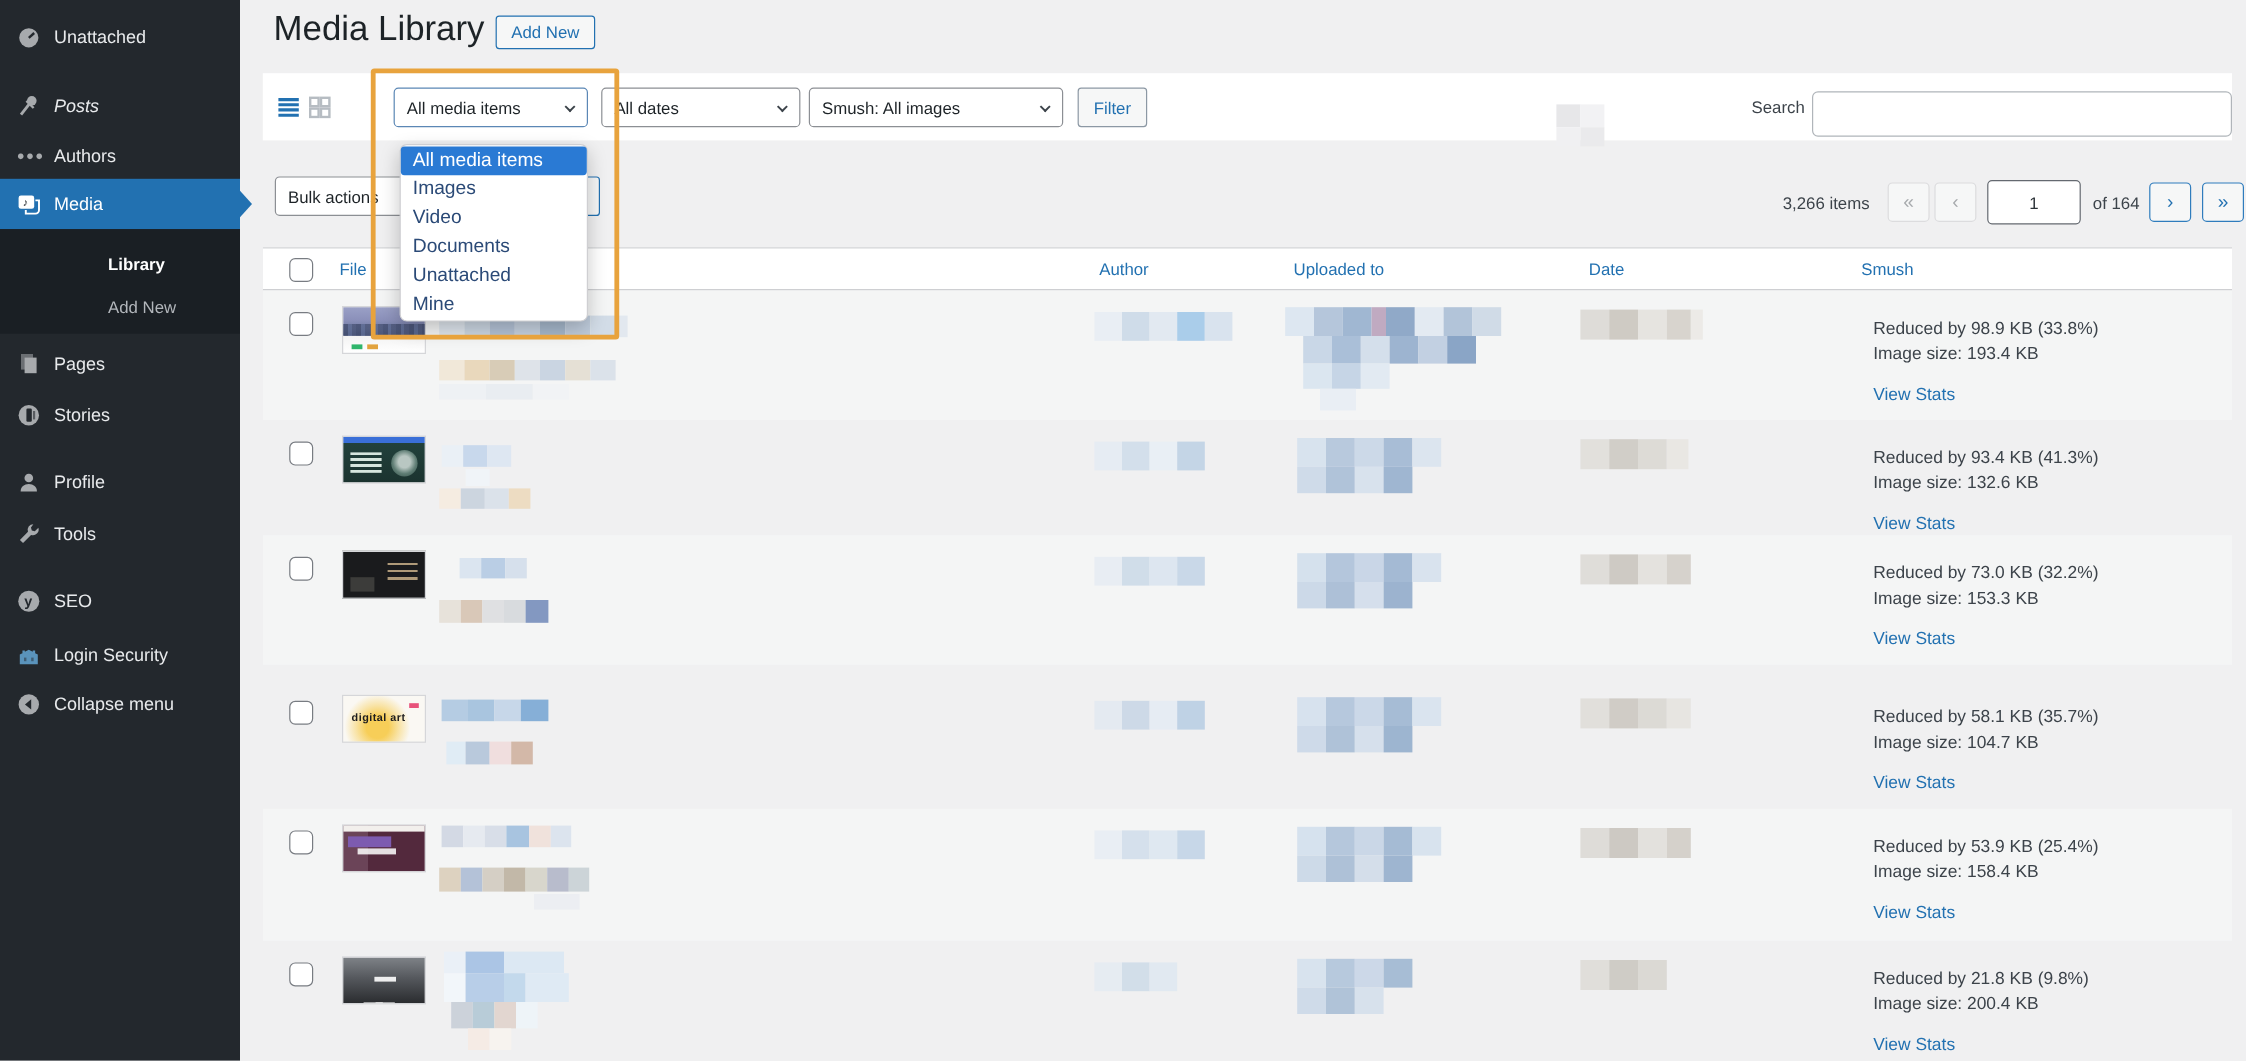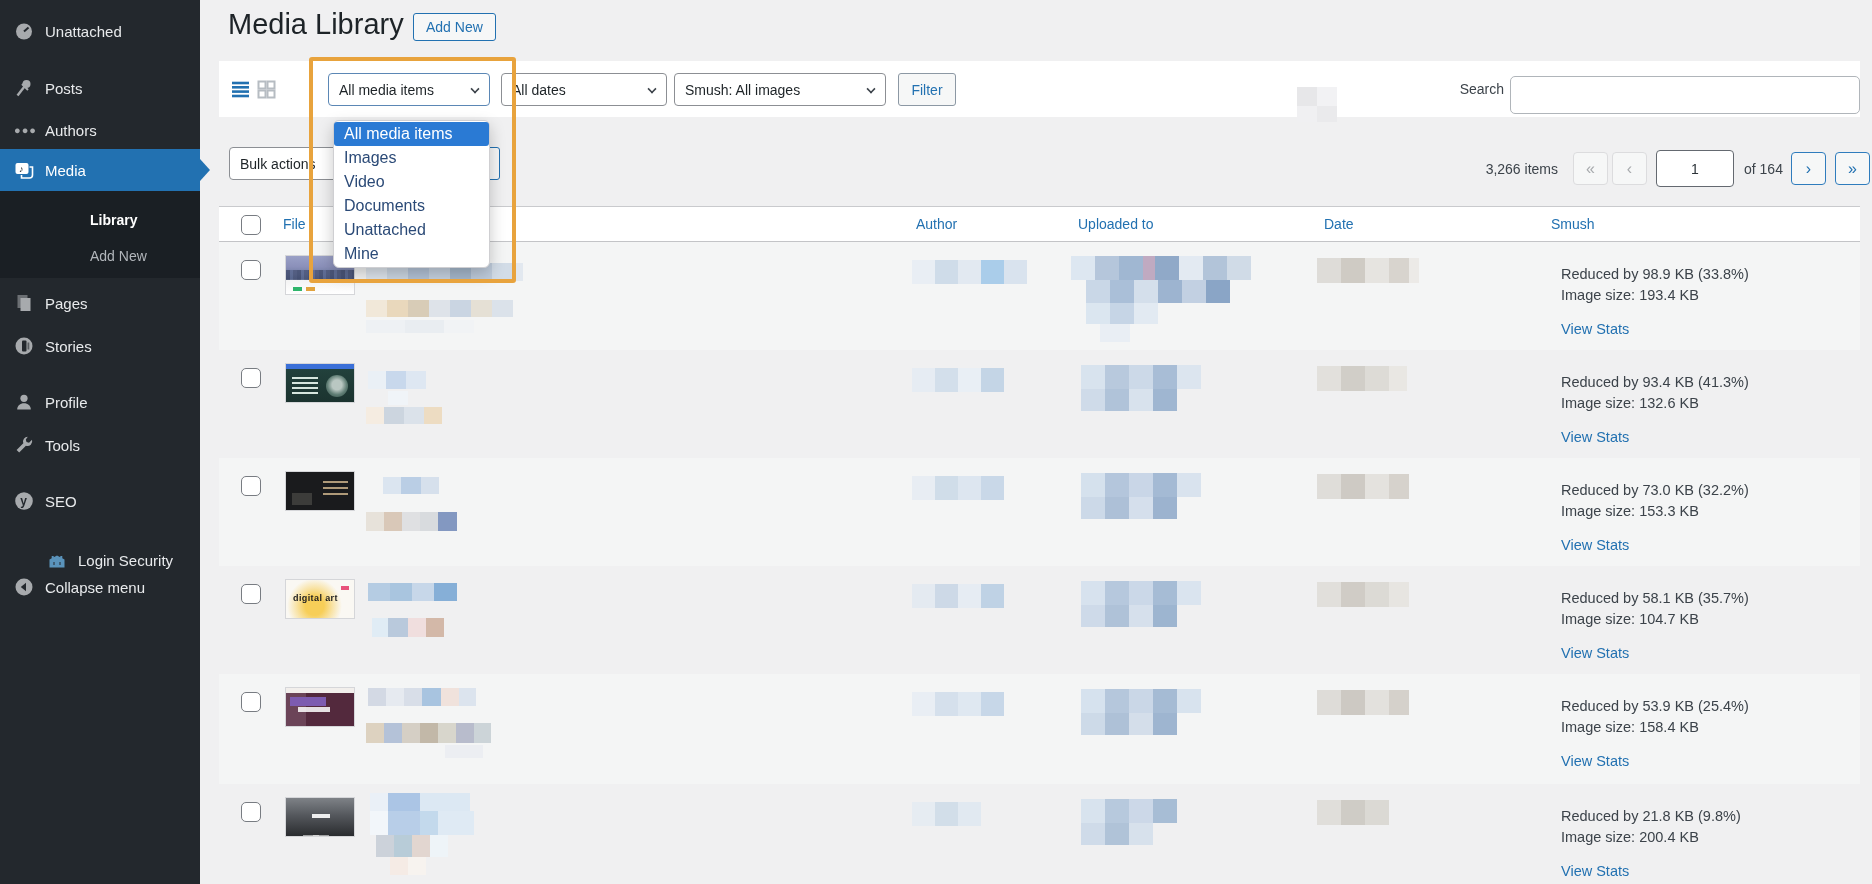--- a/index.html
+++ b/index.html
@@ -123,21 +123,21 @@
 <body>
 
 <div id="sidebar">
     <div class="menu-item" style="top: 13px;">
       <span class="mi-icon"><svg viewBox="0 0 20 20" width="20" height="20">
           <circle cx="10" cy="10.5" r="8" fill="currentColor"></circle>
           <line x1="10" y1="10.5" x2="14.5" y2="6.5" stroke="#23282d" stroke-width="2"></line>
         </svg></span>
       <span class="mi-label">Unattached</span>
     </div>
-    <div class="menu-item" style="top: 70px;">
+    <div class="menu-item" style="top: 70px; font-style: italic;">
       <span class="mi-icon"><svg viewBox="0 0 20 20" width="20" height="20">
           <circle cx="12.5" cy="6" r="4" fill="currentColor"></circle>
           <path d="M10.5 8.5L3.5 17.5" stroke="currentColor" stroke-width="2.4"></path>
           <path d="M8 6l6 6" stroke="currentColor" stroke-width="2"></path>
         </svg></span>
       <span class="mi-label">Posts</span>
     </div>
     <div class="menu-item" style="top: 112px;">
       <span class="mi-icon"><span class="dots-icon" style="margin-left:0">●●●</span></span>
       <span class="mi-label">Authors</span>
@@ -178,21 +178,21 @@
         </svg></span>
       <span class="mi-label">Tools</span>
     </div>
     <div class="menu-item" style="top: 483px;">
       <span class="mi-icon"><svg viewBox="0 0 20 20" width="20" height="20">
           <circle cx="10" cy="10" r="8.8" fill="currentColor"></circle>
           <text x="6.2" y="14.3" font-size="12" font-weight="bold" fill="#23282d">y</text>
         </svg></span>
       <span class="mi-label">SEO</span>
     </div>
-    <div class="menu-item" style="top: 542px; margin-left: 33px;">
+    <div class="menu-item" style="top: 528px;">
       <span class="mi-icon"><svg viewBox="0 0 20 20" width="20" height="20">
           <path d="M2.5 17.5v-8l2.2-1.2V6h2v1.2L10 5.5l3.3 1.7V6h2v2.3l2.2 1.2v8z" fill="#5a93bb"></path>
           <rect x="6" y="12" width="2" height="3" fill="#23282d" opacity=".5"></rect>
           <rect x="12" y="12" width="2" height="3" fill="#23282d" opacity=".5"></rect>
         </svg></span>
       <span class="mi-label">Login Security</span>
     </div>
     <div class="menu-item" style="top: 569px;">
       <span class="mi-icon"><svg viewBox="0 0 20 20" width="20" height="20">
           <circle cx="10" cy="10" r="8.5" fill="currentColor"></circle>
@@ -296,21 +296,21 @@
         <div class="mosaic" style="left: 693px; top: 18px; height: 24px;"><i style="width: 23px; background: rgb(230, 236, 243);"></i><i style="width: 23px; background: rgb(211, 223, 235);"></i><i style="width: 23px; background: rgb(233, 239, 245);"></i><i style="width: 23px; background: rgb(196, 213, 230);"></i></div>
         <div class="mosaic" style="left: 862px; top: 15px; height: 24px;"><i style="width: 24px; background: rgb(216, 227, 238);"></i><i style="width: 24px; background: rgb(184, 201, 221);"></i><i style="width: 24px; background: rgb(204, 217, 232);"></i><i style="width: 24px; background: rgb(168, 189, 214);"></i><i style="width: 24px; background: rgb(220, 229, 239);"></i></div>
         <div class="mosaic" style="left: 862px; top: 39px; height: 22px;"><i style="width: 24px; background: rgb(207, 219, 233);"></i><i style="width: 24px; background: rgb(176, 195, 217);"></i><i style="width: 24px; background: rgb(216, 226, 237);"></i><i style="width: 24px; background: rgb(159, 182, 209);"></i></div>
         <div class="mosaic" style="left: 1098px; top: 16px; height: 25px;"><i style="width: 24px; background: rgb(226, 224, 220);"></i><i style="width: 24px; background: rgb(209, 206, 200);"></i><i style="width: 24px; background: rgb(221, 219, 214);"></i><i style="width: 18px; background: rgb(233, 231, 227);"></i></div>
         <div class="smush-cell">
           <div class="smush-l1">Reduced by 93.4 KB (41.3%)</div>
           <div class="smush-l2">Image size: 132.6 KB</div>
           <div class="view-stats">View Stats</div>
         </div>
       </div>
-      <div class="trow striped" style="top: 252px; height: 108px; text-decoration: underline;">
+      <div class="trow striped" style="top: 240px; height: 108px; text-decoration: underline;">
         <div class="checkbox"></div>
         <div class="thumb th-site-dark"></div>
         <div class="mosaic" style="left: 164px; top: 19px; height: 17px;"><i style="width: 18px; background: rgb(219, 229, 240);"></i><i style="width: 20px; background: rgb(186, 206, 229);"></i><i style="width: 18px; background: rgb(214, 224, 236);"></i></div>
         <div class="mosaic" style="left: 147px; top: 54px; height: 19px;"><i style="width: 18px; background: rgb(231, 226, 218);"></i><i style="width: 18px; background: rgb(217, 200, 184);"></i><i style="width: 18px; background: rgb(223, 224, 226);"></i><i style="width: 18px; background: rgb(216, 219, 222);"></i><i style="width: 19px; background: rgb(131, 152, 193);"></i></div>
         <div class="mosaic" style="left: 693px; top: 18px; height: 24px;"><i style="width: 23px; background: rgb(232, 237, 243);"></i><i style="width: 23px; background: rgb(208, 221, 233);"></i><i style="width: 23px; background: rgb(221, 230, 240);"></i><i style="width: 23px; background: rgb(201, 216, 232);"></i></div>
         <div class="mosaic" style="left: 862px; top: 15px; height: 24px;"><i style="width: 24px; background: rgb(213, 225, 237);"></i><i style="width: 24px; background: rgb(180, 198, 220);"></i><i style="width: 24px; background: rgb(201, 214, 231);"></i><i style="width: 24px; background: rgb(164, 186, 212);"></i><i style="width: 24px; background: rgb(217, 227, 238);"></i></div>
         <div class="mosaic" style="left: 862px; top: 39px; height: 22px;"><i style="width: 24px; background: rgb(204, 217, 232);"></i><i style="width: 24px; background: rgb(173, 192, 215);"></i><i style="width: 24px; background: rgb(213, 223, 236);"></i><i style="width: 24px; background: rgb(156, 179, 207);"></i></div>
         <div class="mosaic" style="left: 1098px; top: 16px; height: 25px;"><i style="width: 24px; background: rgb(223, 221, 217);"></i><i style="width: 24px; background: rgb(206, 202, 196);"></i><i style="width: 24px; background: rgb(228, 226, 222);"></i><i style="width: 20px; background: rgb(214, 210, 204);"></i></div>
         <div class="smush-cell">
           <div class="smush-l1">Reduced by 73.0 KB (32.2%)</div>

